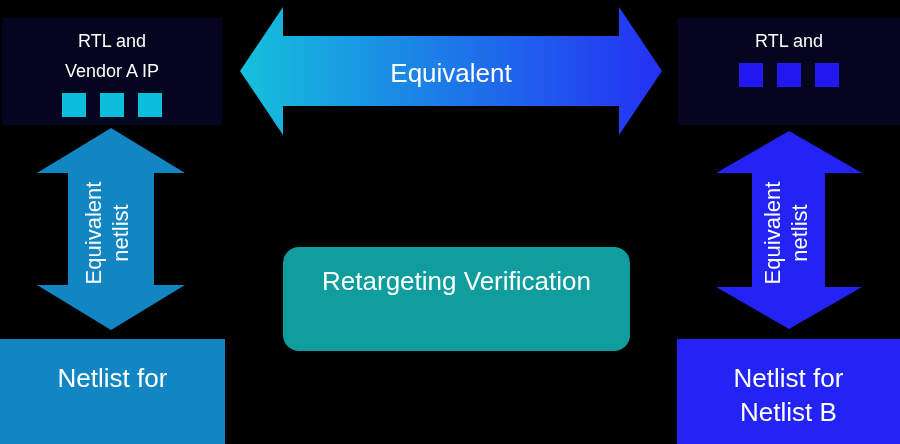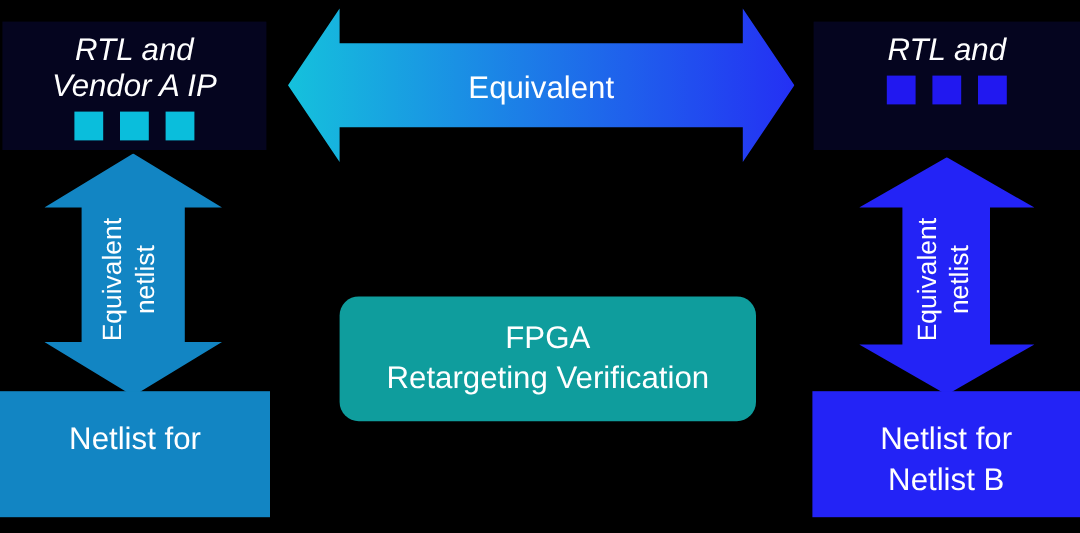--- a/index.html
+++ b/index.html
@@ -5,21 +5,21 @@
   html,body{margin:0;padding:0;background:#000;}
   .stage{
     position:relative;width:900px;height:444px;background:#000000;
     font-family:"Liberation Sans",sans-serif;color:#ffffff;overflow:hidden;
   }
   .abs{position:absolute;}
   
   .ipbox{
     background:#05051f;text-align:center;padding-top:8px;box-sizing:border-box;
   }
-  .ipbox .ln{font-size:26px;line-height:30px;white-space:nowrap;font-style:italic;}
+  .ipbox .ln{font-size:18px;line-height:30px;white-space:nowrap;}
   .squares{display:flex;justify-content:center;gap:14px;margin-top:7px;}
   .sq{width:24px;height:24px;display:inline-block;}
   .sq.a{background:#0abedc;}
   .sq.b{background:#2118f0;}
   
   .harrow-label{
     left:451px;top:73px;transform:translate(-50%,-50%);
     font-size:26px;line-height:33px;text-align:center;white-space:nowrap;
   }
   
@@ -30,21 +30,21 @@
   .varrow-label.left{left:107px;top:233px;}
   .varrow-label.right{left:786px;top:233px;}
   
   .centerbox{
     left:283px;top:247px;width:347px;height:104px;background:#0f9d9d;
     border-radius:16px;text-align:center;padding-top:18px;box-sizing:border-box;
   }
   .centerbox .ln{font-size:26px;line-height:33px;white-space:nowrap;}
   
   .netbox{
-    top:326px;width:225px;height:105px;text-align:center;
+    top:339px;width:225px;height:105px;text-align:center;
     padding-top:22px;box-sizing:border-box;
   }
   .netbox .ln{font-size:26px;line-height:34px;white-space:nowrap;}
   .netbox.a{left:0;background:#1285c3;}
   .netbox.b{left:677px;width:223px;background:#2323f6;}
 </style>
 </head>
 <body>
 
 <div class="stage">
@@ -91,21 +91,20 @@
 
   <svg class="abs" style="left:716px;top:131px;" width="146" height="198" viewBox="0 0 146 198">
     <polygon points="73,0 146,42 109,42 109,156 146,156 73,198 0,156 36,156 36,42 0,42" fill="#2323f6"></polygon>
   </svg>
   <div class="abs varrow-label right">
     <div>Equivalent</div>
     <div>netlist</div>
   </div>
 
   <div class="abs centerbox">
-    <div class="ln">FPGA</div>
     <div class="ln">Retargeting Verification</div>
   </div>
 
   <div class="abs netbox a">
     <div class="ln">Netlist for</div>
   </div>
 
   <div class="abs netbox b">
     <div class="ln">Netlist for</div>
     <div class="ln">Netlist B</div>

